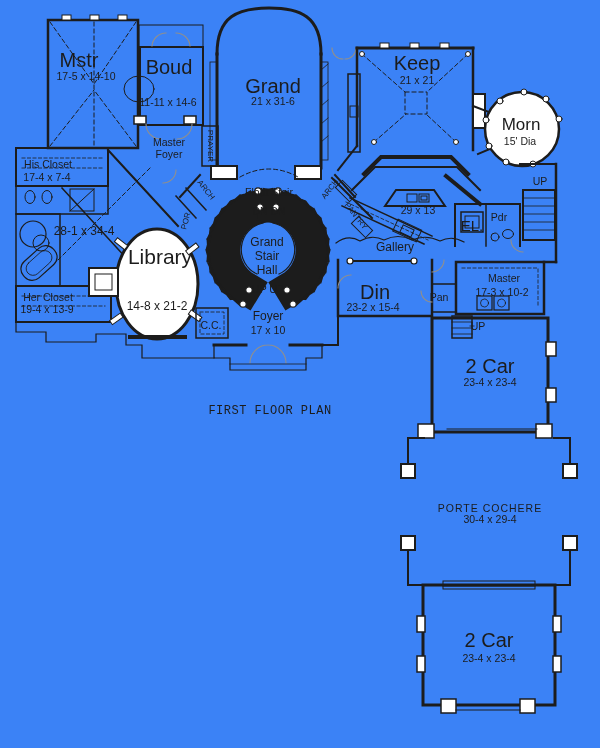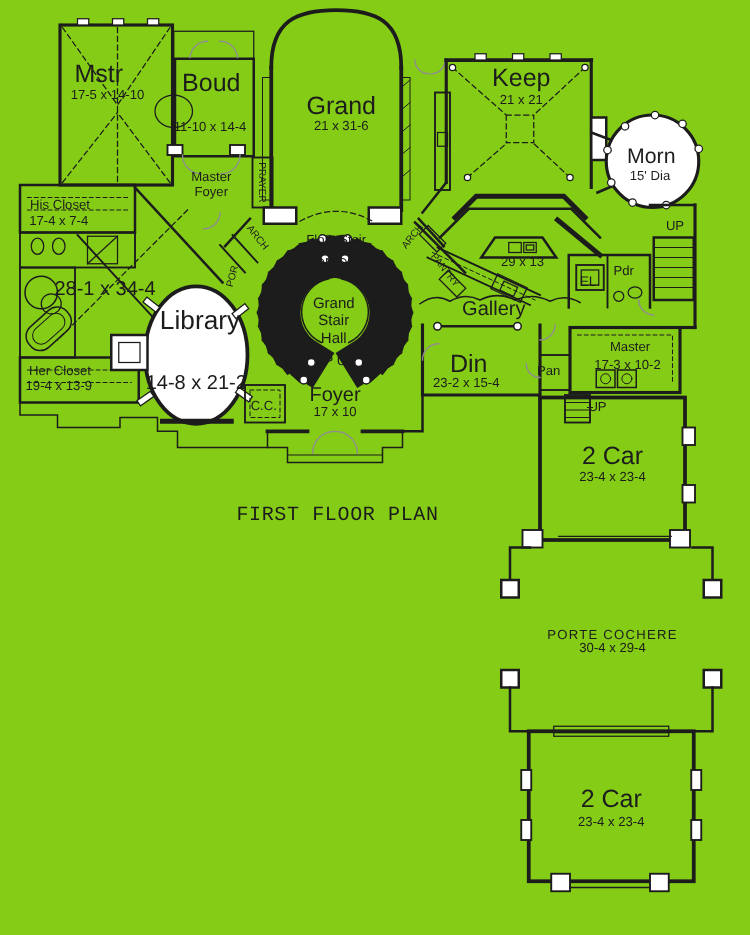--- a/index.html
+++ b/index.html
@@ -1,31 +1,31 @@
 <!DOCTYPE html>
 <html><head>
 <meta charset="utf-8">
 <title>First Floor Plan</title>
 <style>
   html,body{margin:0;padding:0;background:#ffffff;}
-  .plan{position:relative;width:600px;height:748px;background:#84cc16;overflow:hidden;
+  .plan{position:relative;width:600px;height:748px;background:#3b82f6;overflow:hidden;
         font-family:"Liberation Sans", sans-serif;color:#1c1c1c;}
   .plan svg{position:absolute;left:0;top:0;}
   svg *{stroke:#1c1c1c;fill:none;stroke-linecap:square;}
   .w4{stroke-width:4}.w3{stroke-width:3}.w25{stroke-width:2.5}.w2{stroke-width:2}
   .w15{stroke-width:1.5}.w12{stroke-width:1.2}.w1{stroke-width:1}.thin{stroke-width:0.8}
   .dash{stroke-dasharray:4 3;stroke-width:1}
   .dash2{stroke-dasharray:3 2.5;stroke-width:0.8}
   .gray{stroke:#8f8f8f;stroke-width:1.1}
   .wh{fill:#ffffff}
   .treads{stroke-width:33;stroke-dasharray:1.8 6.2}
   .lbl{position:absolute;transform:translate(-50%,-50%);white-space:pre-line;
        text-align:center;line-height:1.15;letter-spacing:0;}
   .r21{font-size:21px}.r20{font-size:20px}.r19{font-size:20px}.r17{font-size:17px}
-  .s12{font-size:12px}.s11{font-size:16px}.s10{font-size:10.5px}.s9{font-size:11px}
+  .s12{font-size:12px}.s11{font-size:12px}.s10{font-size:10.5px}.s9{font-size:15px}
   .s8{font-size:8px}
   .rot90{transform:translate(-50%,-50%) rotate(90deg)}
   .rotp52{transform:translate(-50%,-50%) rotate(52deg)}
   .rotm52{transform:translate(-50%,-50%) rotate(-52deg)}
   .rotm75{transform:translate(-50%,-50%) rotate(-75deg)}
   .mono{font-family:Liberation Mono, monospace;letter-spacing:0.5px}
   .ls1{letter-spacing:1px}
 </style>
 </head>
 <body>
@@ -259,21 +259,21 @@
       <path class="gray" d="M250,363 A18,18 0 0 1 268,345 M286,363 A18,18 0 0 0 268,345"></path>
       <path class="w12" d="M214,345 L214,358 M322,345 L322,358 M214,358 L230,358 L230,370 L306,370 L306,358 L322,358"></path>
       <path class="thin" d="M230,364 L306,364"></path>
       <path class="w2" d="M322,345 L338,345 L338,316"></path>
     </g>
   </svg>
 
   <div class="lbl r20" style="left:79px;top:60px">Mstr</div>
   <div class="lbl s10" style="left:86px;top:76px">17-5 x 14-10</div>
   <div class="lbl r20" style="left:169px;top:67px">Boud</div>
-  <div class="lbl s10" style="left:168px;top:102px">11-10 x 14-4</div>
+  <div class="lbl s10" style="left:168px;top:102px">11-11 x 14-6</div>
   <div class="lbl r20" style="left:273px;top:86px">Grand</div>
   <div class="lbl s10" style="left:273px;top:101px">21 x 31-6</div>
   <div class="lbl r20" style="left:417px;top:63px">Keep</div>
   <div class="lbl s10" style="left:417px;top:80px">21 x 21</div>
   <div class="lbl r17" style="left:521px;top:125px">Morn</div>
   <div class="lbl s10" style="left:520px;top:141px">15' Dia</div>
   <div class="lbl s10" style="left:48px;top:164px">His Closet</div>
   <div class="lbl s10" style="left:47px;top:177px">17-4 x 7-4</div>
   <div class="lbl s11" style="left:84px;top:232px">28-1 x 34-4</div>
   <div class="lbl s10" style="left:169px;top:148px">Master

